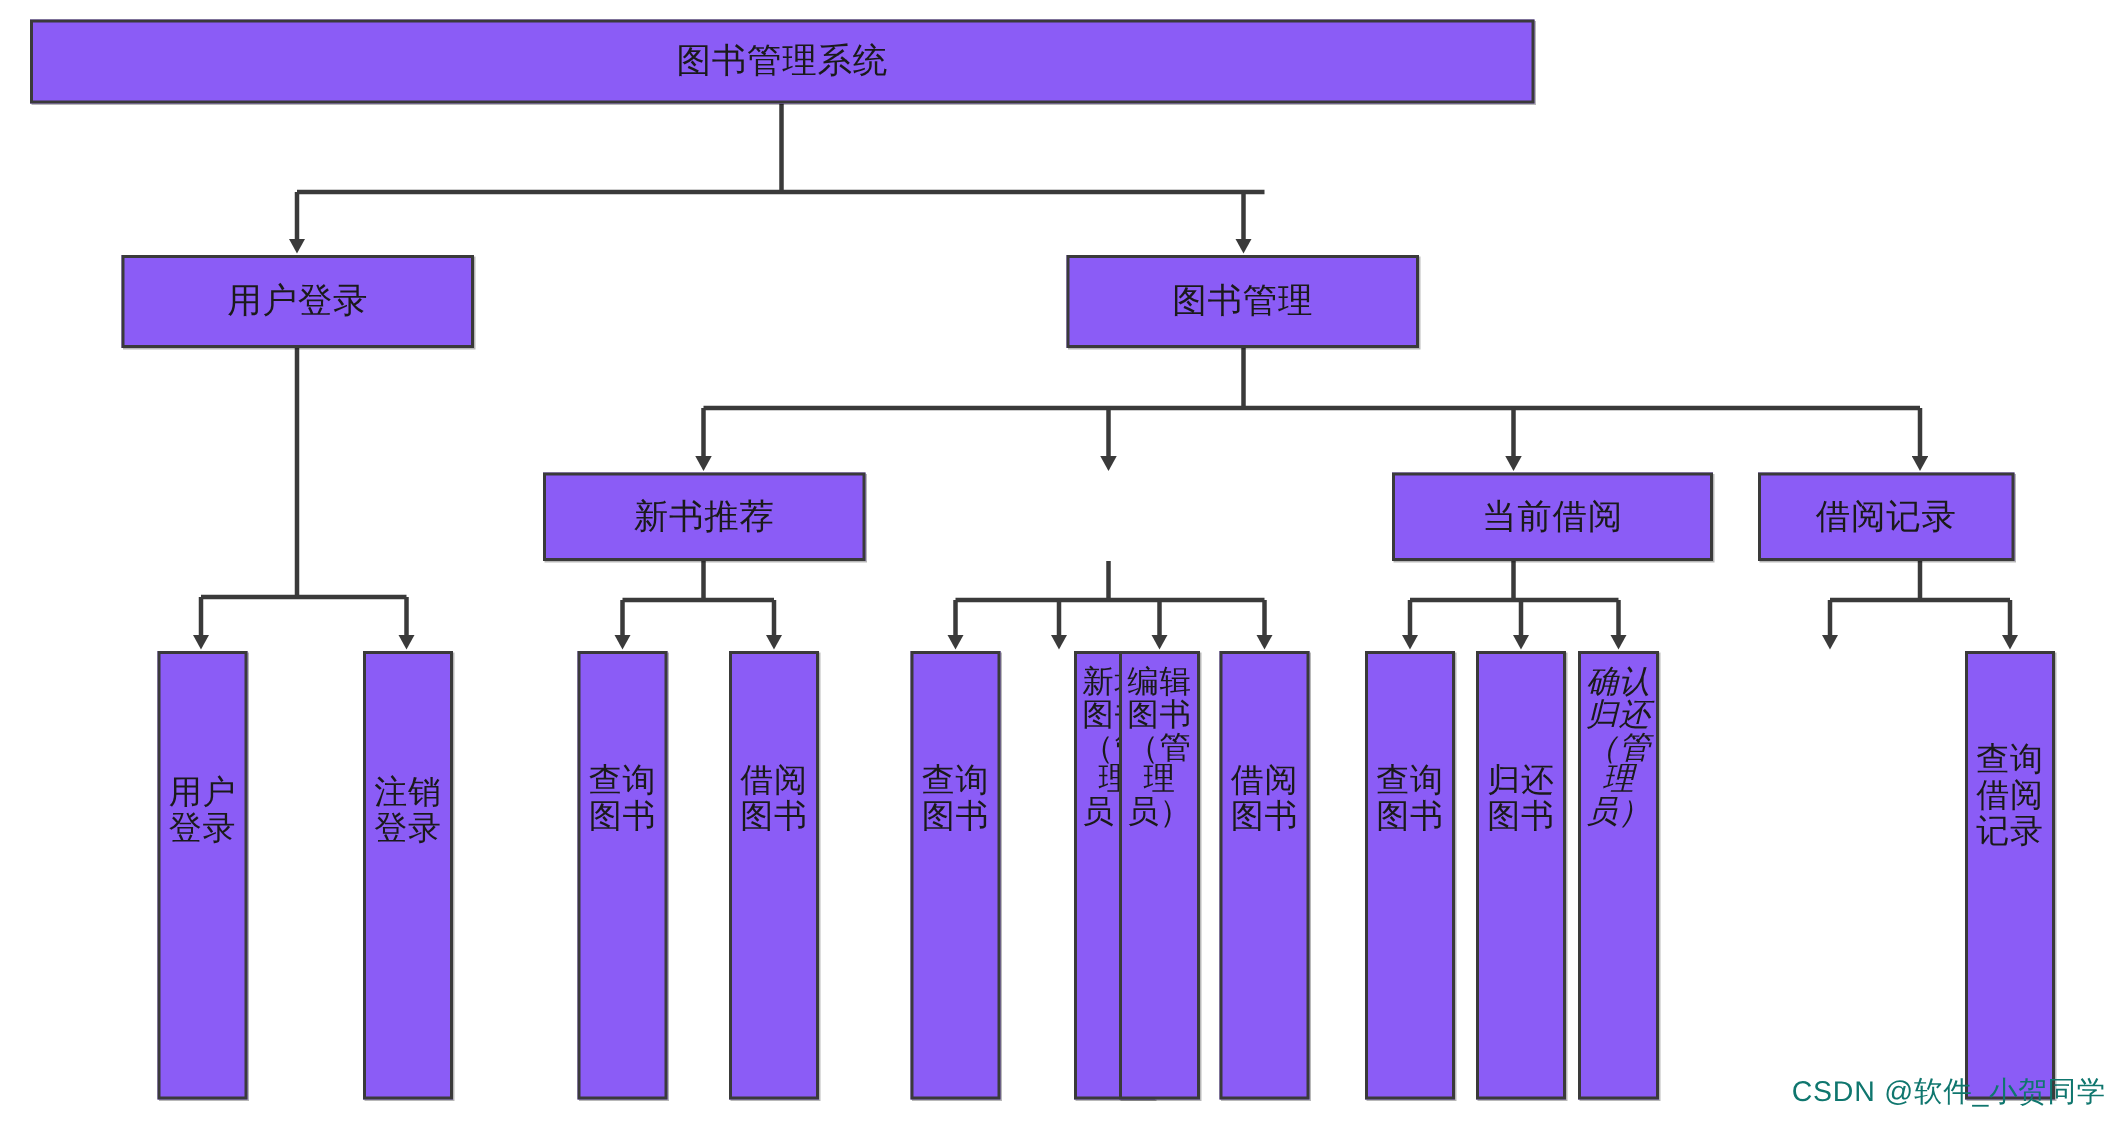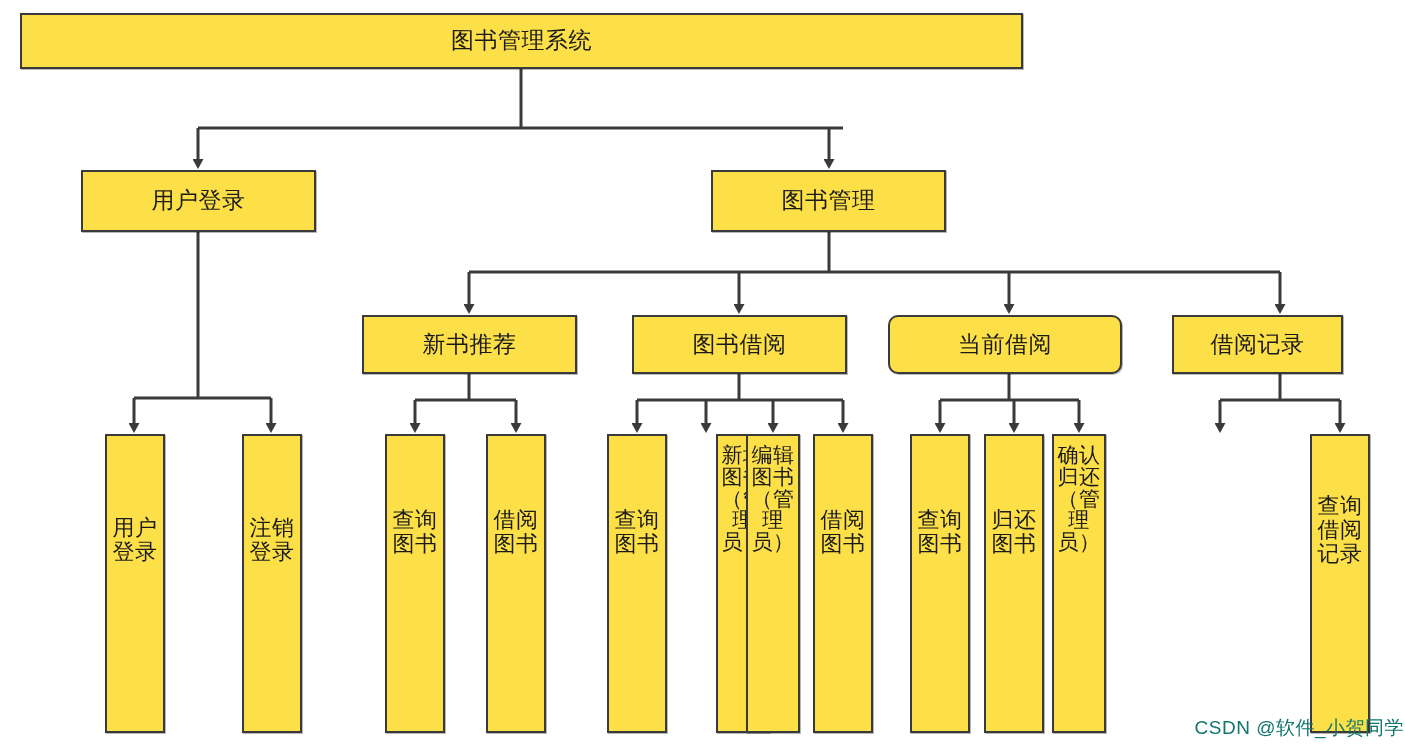--- a/index.html
+++ b/index.html
@@ -22,21 +22,21 @@
     left: 0;
     top: 0;
     width: 1405px;
     height: 747px;
     pointer-events: none;
   }
   .node {
     position: absolute;
     box-sizing: border-box;
     border: 2px solid #3a3a3a;
-    background: #fde047;
+    background: #8b5cf6;
     display: flex;
     align-items: center;
     justify-content: center;
     color: #1a1a1a;
     box-shadow: 1px 1px 0 rgba(0,0,0,0.28);
   }
   .node .lbl {
     display: block;
     text-align: center;
     line-height: 1.02;
@@ -134,24 +134,21 @@
   <div class="node horiz" style="left:81px; top:170px; width:235px; height:62px;">
     <span class="lbl">用户登录</span>
   </div>
   <div class="node horiz" style="left:711px; top:170px; width:235px; height:62px;">
     <span class="lbl">图书管理</span>
   </div>
 
   <div class="node horiz" style="left:362px; top:315px; width:215px; height:59px;">
     <span class="lbl">新书推荐</span>
   </div>
-  <div class="node horiz" style="left:632px; top:315px; width:215px; height:59px;">
-    <span class="lbl">图书借阅</span>
-  </div>
-  <div class="node horiz" style="left:888px; top:315px; width:234px; height:59px;border-radius:10px;">
+  <div class="node horiz" style="left:928px; top:315px; width:214px; height:59px;">
     <span class="lbl">当前借阅</span>
   </div>
   <div class="node horiz" style="left:1172px; top:315px; width:171px; height:59px;">
     <span class="lbl">借阅记录</span>
   </div>
 
   <div class="node vert" style="left:105px; top:434px; width:60px; height:299px; padding-top:80px;">
     <span class="lbl">用户登录</span>
   </div>
   <div class="node vert" style="left:242px; top:434px; width:60px; height:299px; padding-top:80px;">
@@ -177,21 +174,21 @@
   <div class="node vert" style="left:813px; top:434px; width:60px; height:299px; padding-top:72px;">
     <span class="lbl">借阅图书</span>
   </div>
 
   <div class="node vert" style="left:910px; top:434px; width:60px; height:299px; padding-top:72px;">
     <span class="lbl">查询图书</span>
   </div>
   <div class="node vert" style="left:984px; top:434px; width:60px; height:299px; padding-top:72px;">
     <span class="lbl">归还图书</span>
   </div>
-  <div class="node vert tall" style="left:1052px; top:434px; width:54px; height:299px; padding-top:8px;">
+  <div class="node vert tall" style="left:1052px; top:434px; width:54px; height:299px; padding-top:8px;font-style:italic;">
     <span class="lbl">确认归还（管理员）</span>
   </div>
 
   <div class="node vert" style="left:1310px; top:434px; width:60px; height:299px; padding-top:58px;">
     <span class="lbl">查询借阅记录</span>
   </div>
 
   <div class="watermark">CSDN @软件_小贺同学</div>
 </div>
 

